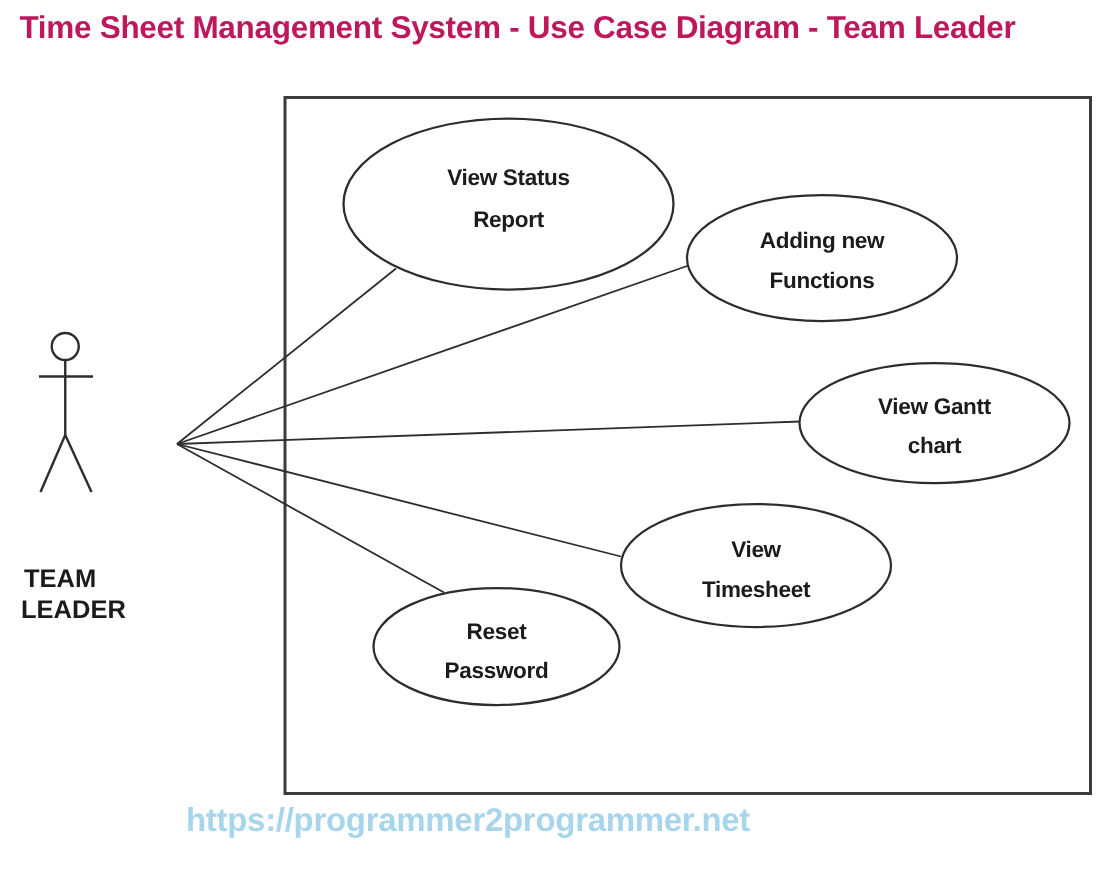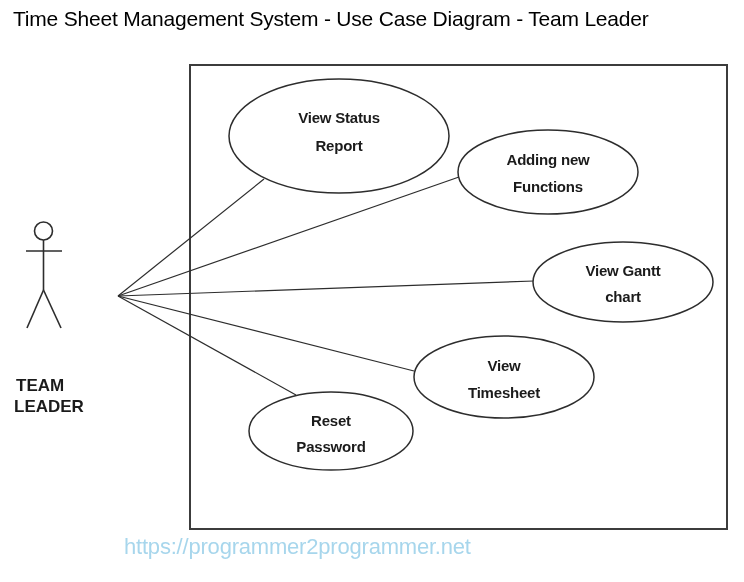--- a/index.html
+++ b/index.html
@@ -8,23 +8,23 @@
     background: #ffffff;
     overflow: hidden;
     font-family: "Liberation Sans", sans-serif;
   }
   body { position: relative; }
 
   .diagram-title {
     position: absolute;
     left: 13px; top: 7px;
     font-size: 21px;
-    font-weight: normal;
+    font-weight: bold;
     letter-spacing: -0.2px;
-    color: #000000;
+    color: #be185d;
     white-space: nowrap;
   }
 
   .diagram-svg {
     position: absolute;
     left: 0; top: 0;
   }
 
   .boundary {
     fill: none;
@@ -62,21 +62,21 @@
     font-family: "Liberation Sans", sans-serif;
     font-size: 17px;
     font-weight: bold;
     fill: #1b1b1b;
   }
 
   .footer-link {
     position: absolute;
     left: 124px; top: 534px;
     font-size: 22px;
-    font-weight: normal;
+    font-weight: bold;
     letter-spacing: -0.2px;
     color: #a7d6ec;
     white-space: nowrap;
   }
 </style>
 </head>
 <body>
 
 <div class="diagram-title">Time Sheet Management System - Use Case Diagram - Team Leader</div>
 

